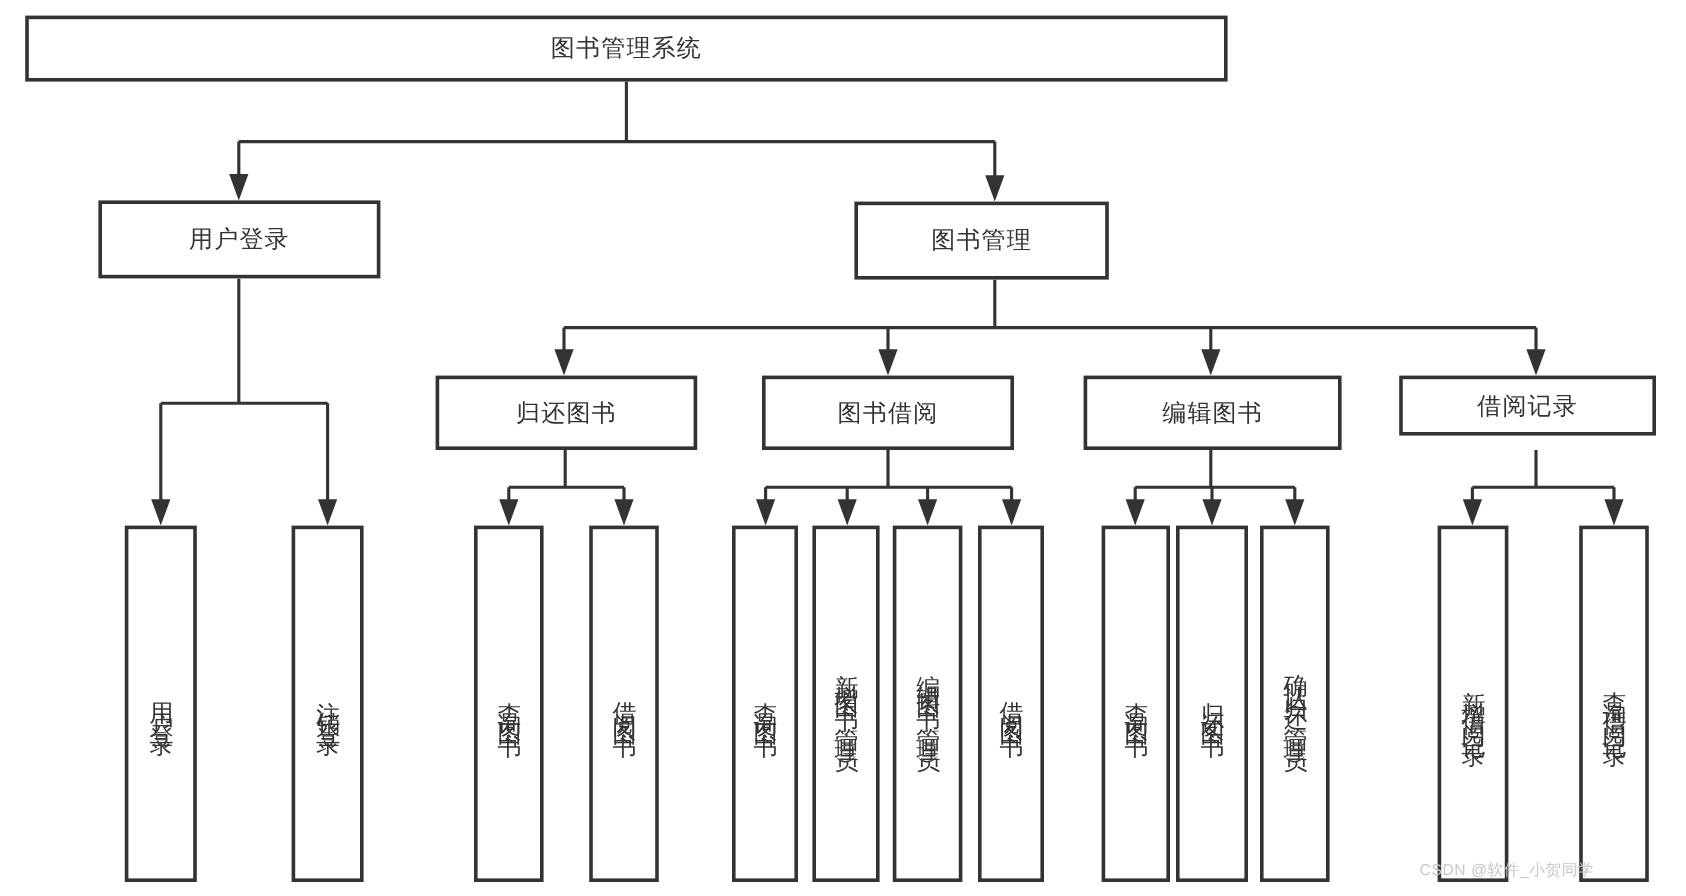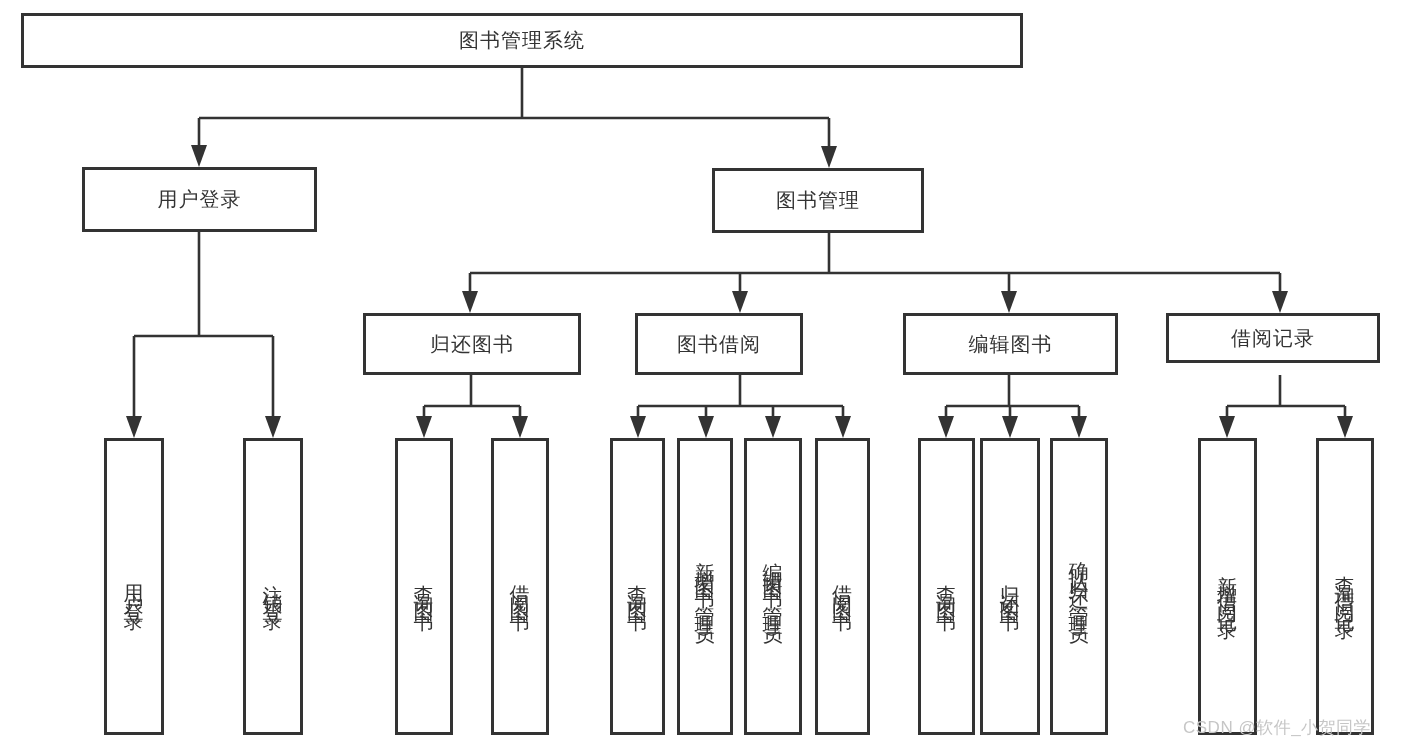--- a/index.html
+++ b/index.html
@@ -54,21 +54,21 @@
   .node.v span {
     writing-mode: vertical-rl;
     text-orientation: mixed;
     font-size: 20px;
     letter-spacing: 9px;
     line-height: 1;
   }
   .watermark {
     position: absolute;
     z-index: 5;
-    font-size: 17px;
+    font-size: 13px;
     color: var(--watermark);
     white-space: nowrap;
     letter-spacing: 0.5px;
   }
 </style>
 </head>
 <body>
 
 <div class="canvas">
 
@@ -129,21 +129,21 @@
   <div class="node h" style="left:82px;top:167px;width:235px;height:65px">
     <span>用户登录</span>
   </div>
   <div class="node h" style="left:712px;top:168px;width:212px;height:65px">
     <span>图书管理</span>
   </div>
 
   <div class="node h" style="left:363px;top:313px;width:218px;height:62px">
     <span>归还图书</span>
   </div>
-  <div class="node h" style="left:635px;top:313px;width:168px;height:62px">
+  <div class="node h" style="left:635px;top:313px;width:210px;height:62px">
     <span>图书借阅</span>
   </div>
   <div class="node h" style="left:903px;top:313px;width:215px;height:62px">
     <span>编辑图书</span>
   </div>
   <div class="node h" style="left:1166px;top:313px;width:214px;height:50px">
     <span>借阅记录</span>
   </div>
 
   <div class="node v" style="left:104px;top:438px;width:60px;height:297px">

